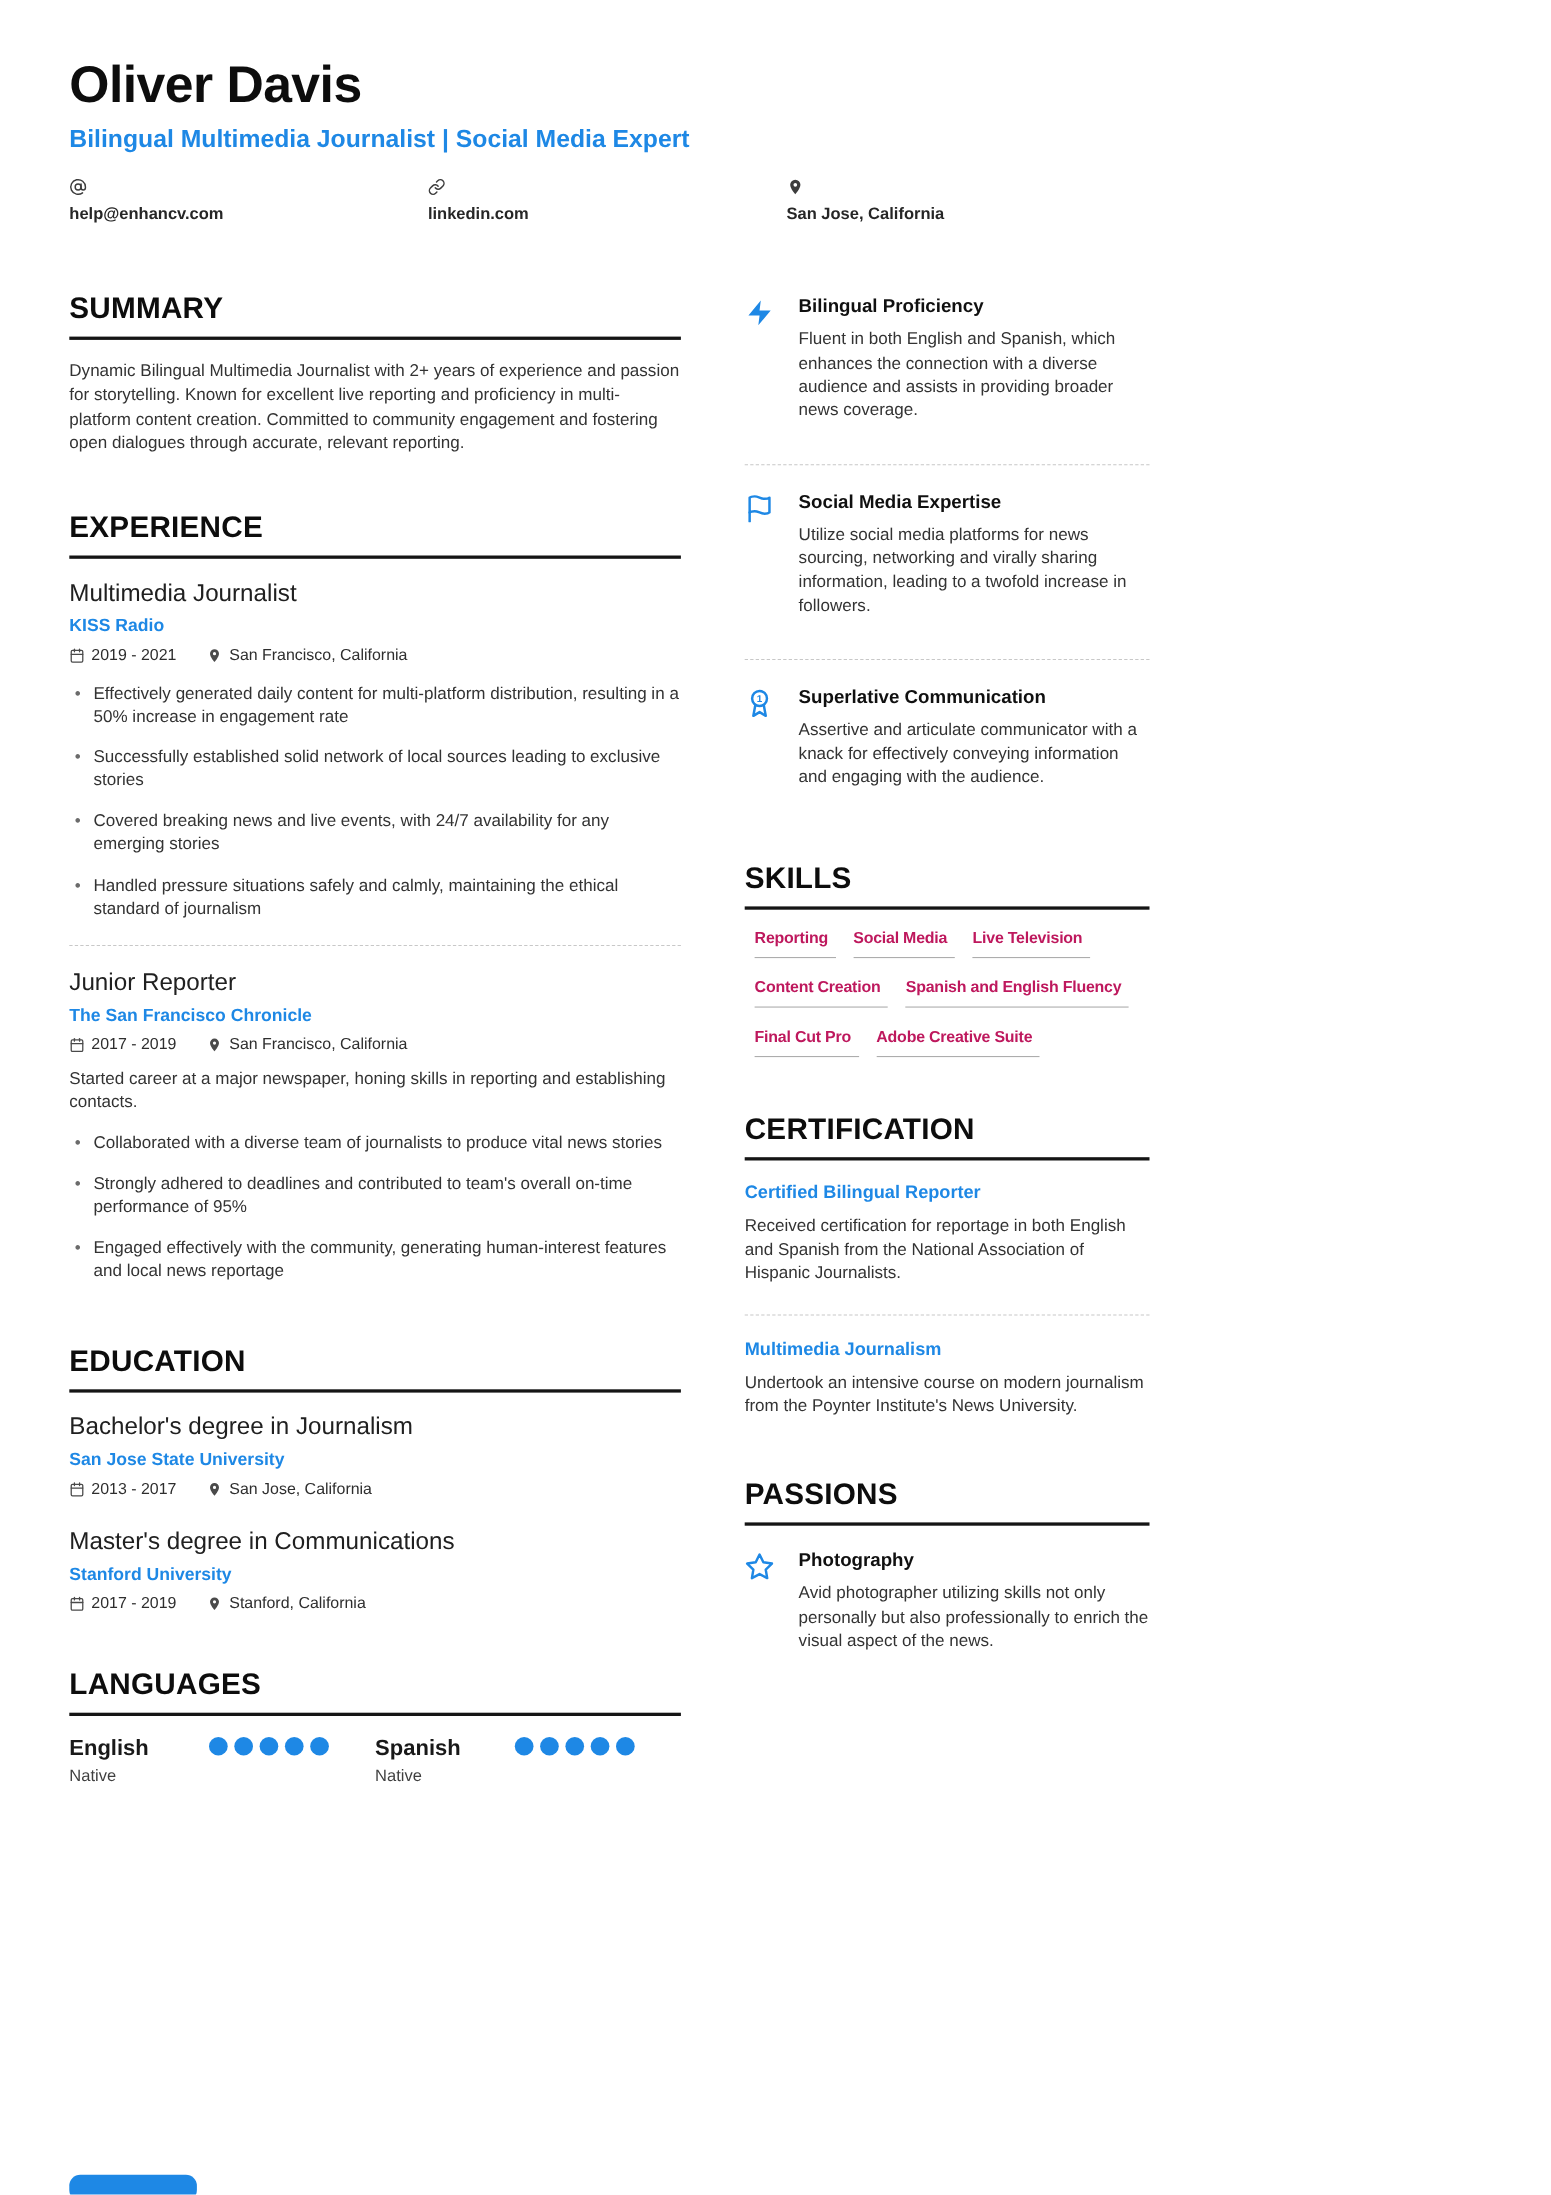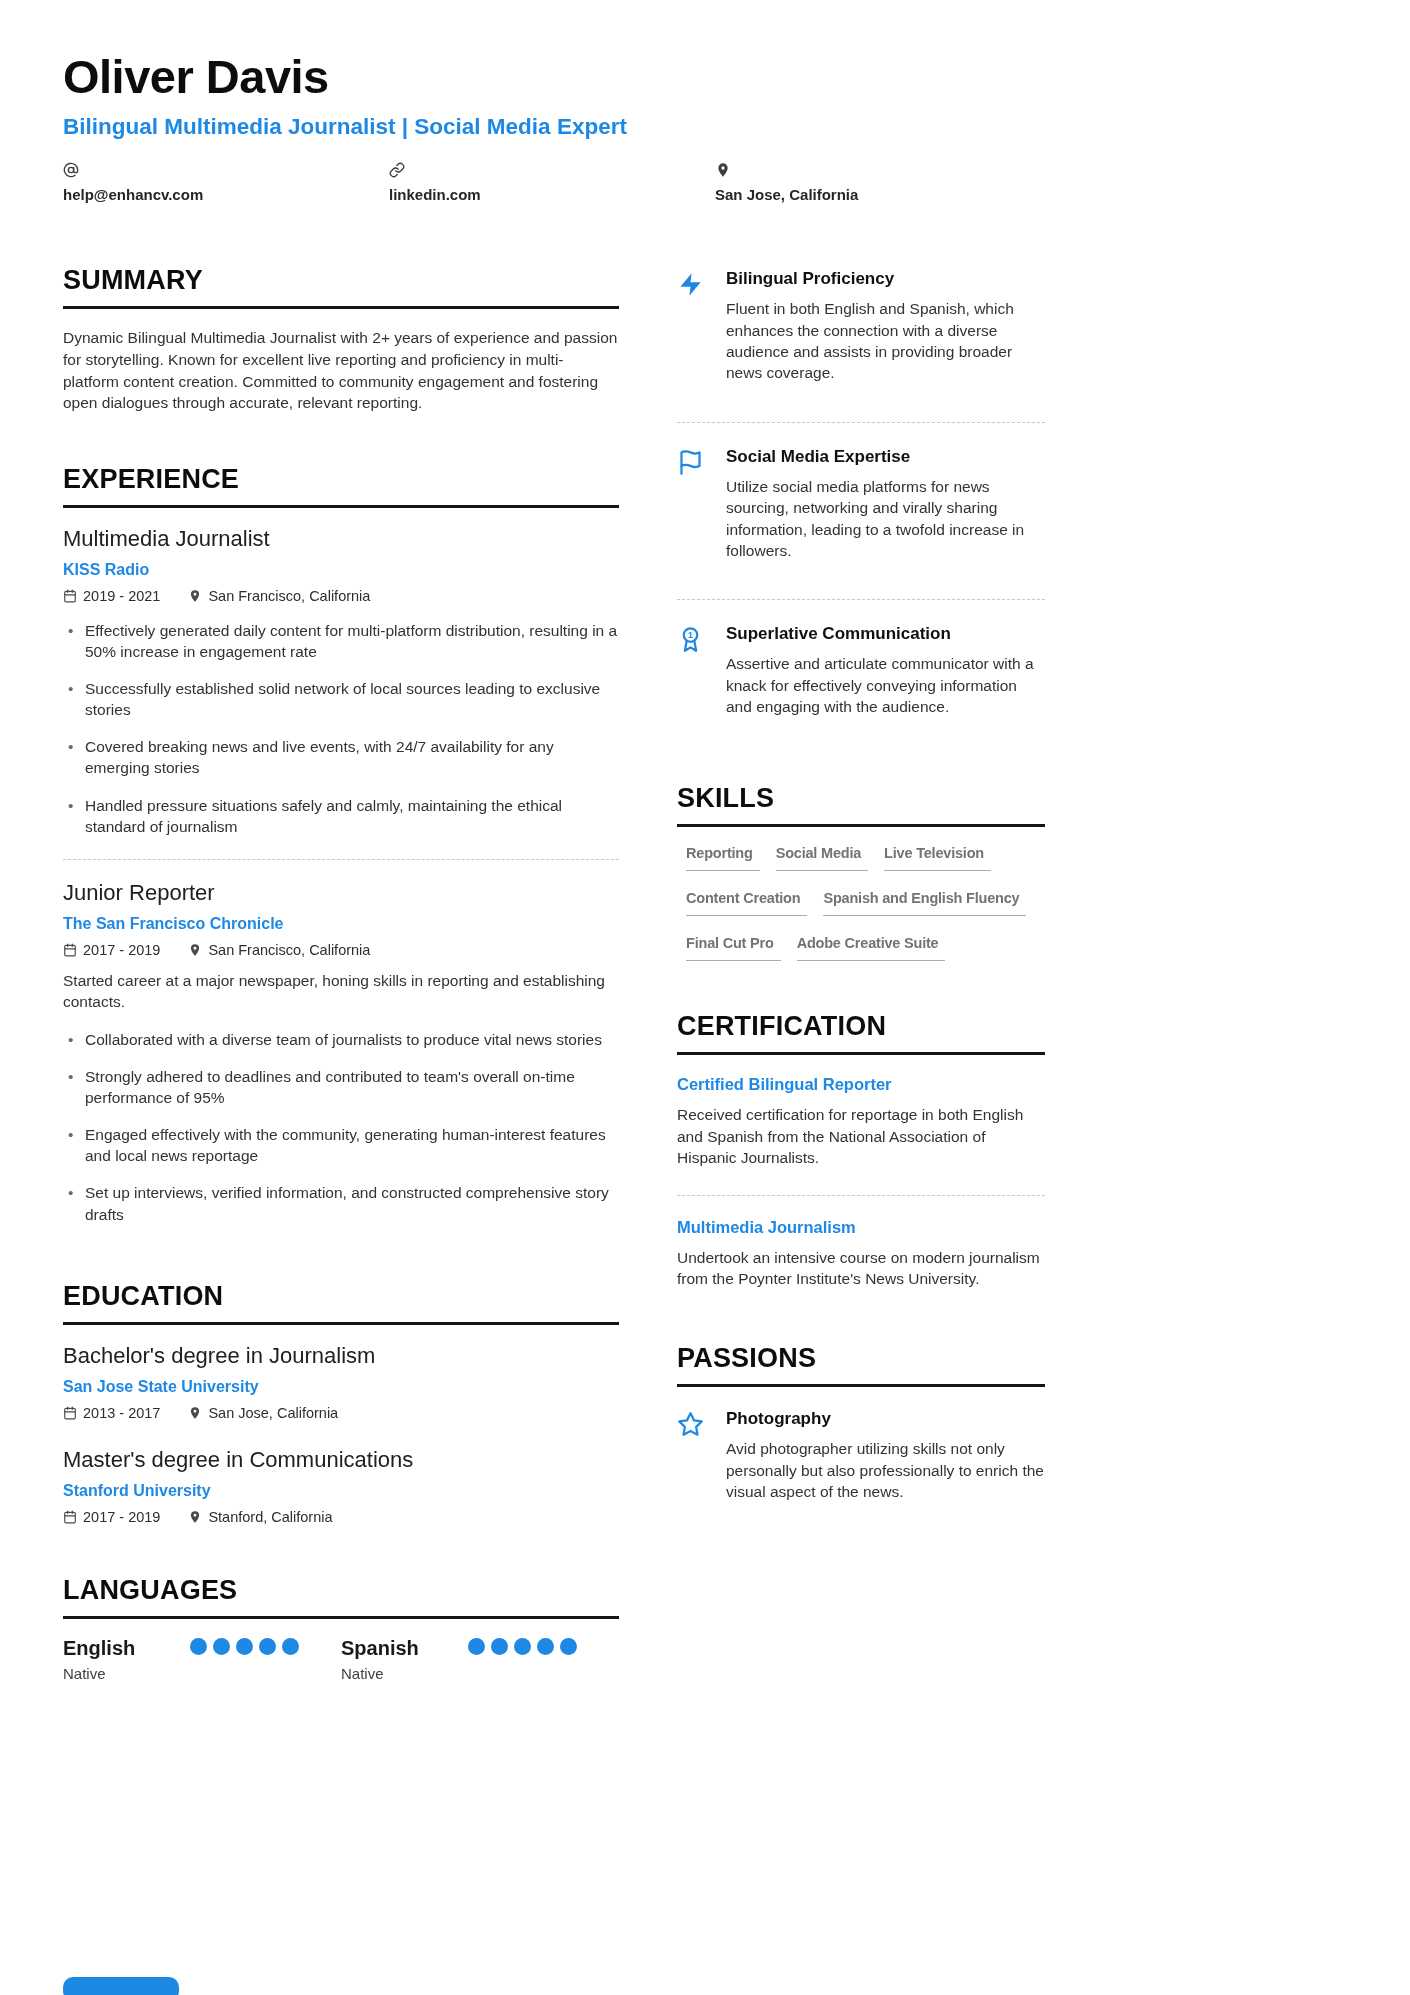--- a/index.html
+++ b/index.html
@@ -52,21 +52,21 @@
 
   
   .s-item { display:flex; gap:21px; padding:4px 0 16px; }
   .s-icon { flex:0 0 28px; padding-top:2px; }
   .s-icon svg { width:27px; height:27px; stroke:var(--accent); fill:none; stroke-width:2; stroke-linecap:round; stroke-linejoin:round; }
   .s-icon svg .fillme { fill:var(--accent); stroke:none; }
   .s-title { font-size:17px; font-weight:700; color:#101010; }
   .s-text { margin-top:9px; font-size:15.5px; line-height:1.38; color:var(--body); }
 
   .skills { display:flex; flex-wrap:wrap; gap:19px 16px; padding-left:9px; margin-top:6px; }
-  .skill { font-size:14.5px; font-weight:700; letter-spacing:-0.2px; color:#737373; padding:0 7px 9px 0; border-bottom:1px solid #adadad; }
+  .skill { font-size:14.5px; font-weight:700; letter-spacing:-0.2px; color:#be185d; padding:0 7px 9px 0; border-bottom:1px solid #adadad; }
 
   .cert { padding:2px 0 4px; }
   .cert-title { font-size:16.5px; font-weight:700; color:var(--accent); }
   .cert-text { margin-top:10px; font-size:15.5px; line-height:1.38; color:var(--body); }
 
   .footer-badge {
     position:absolute; left:63px; bottom:-6px; width:116px; height:24px;
     background:var(--accent); border-radius:10px;
   }
 </style>
@@ -162,21 +162,20 @@
                   <path d="M12 2a7 7 0 0 0-7 7c0 5.25 7 13 7 13s7-7.75 7-13a7 7 0 0 0-7-7zm0 9.5a2.5 2.5 0 1 1 0-5 2.5 2.5 0 0 1 0 5z"></path>
                 </svg>
               <span>San Francisco, California</span>
             </span>
           </div>
           <p class="body-text">Started career at a major newspaper, honing skills in reporting and establishing contacts.</p>
           <ul class="bullets">
             <li>Collaborated with a diverse team of journalists to produce vital news stories</li>
             <li>Strongly adhered to deadlines and contributed to team's overall on-time performance of 95%</li>
             <li>Engaged effectively with the community, generating human-interest features and local news reportage</li>
-            <li>Set up interviews, verified information, and constructed comprehensive story drafts</li>
           </ul>
         </article>
       </section>
 
       <section class="section">
         <h2 class="sec">EDUCATION</h2>
 
         <article class="edu">
           <h3 class="job-title">Bachelor's degree in Journalism</h3>
           <div class="org">San Jose State University</div>

